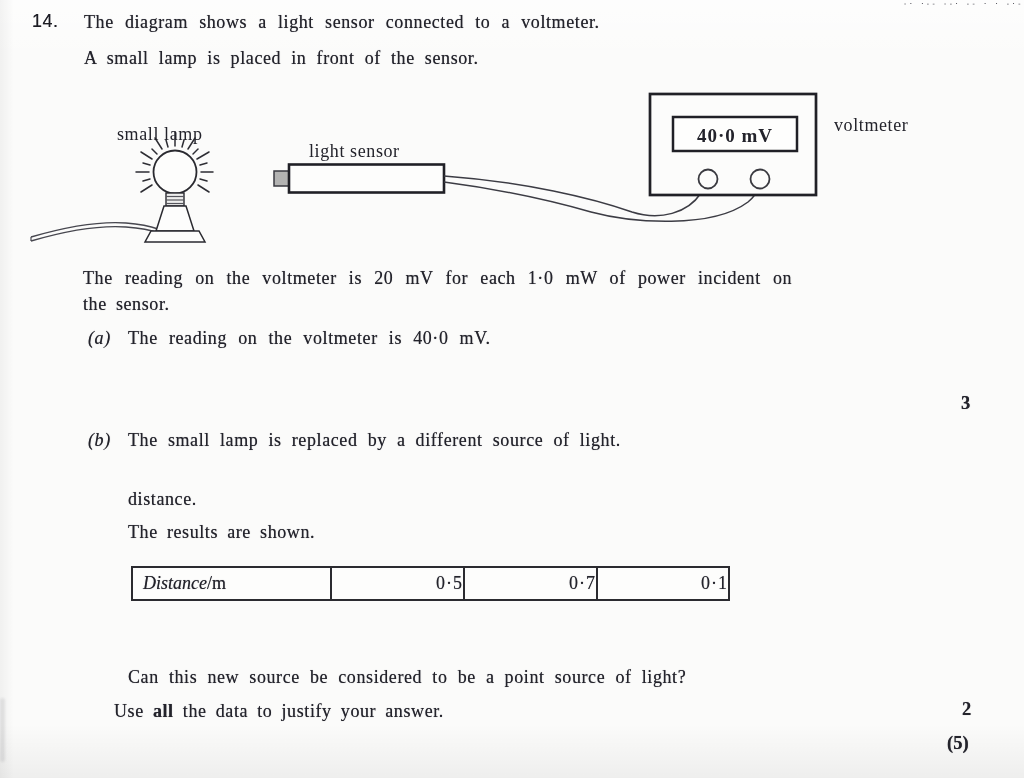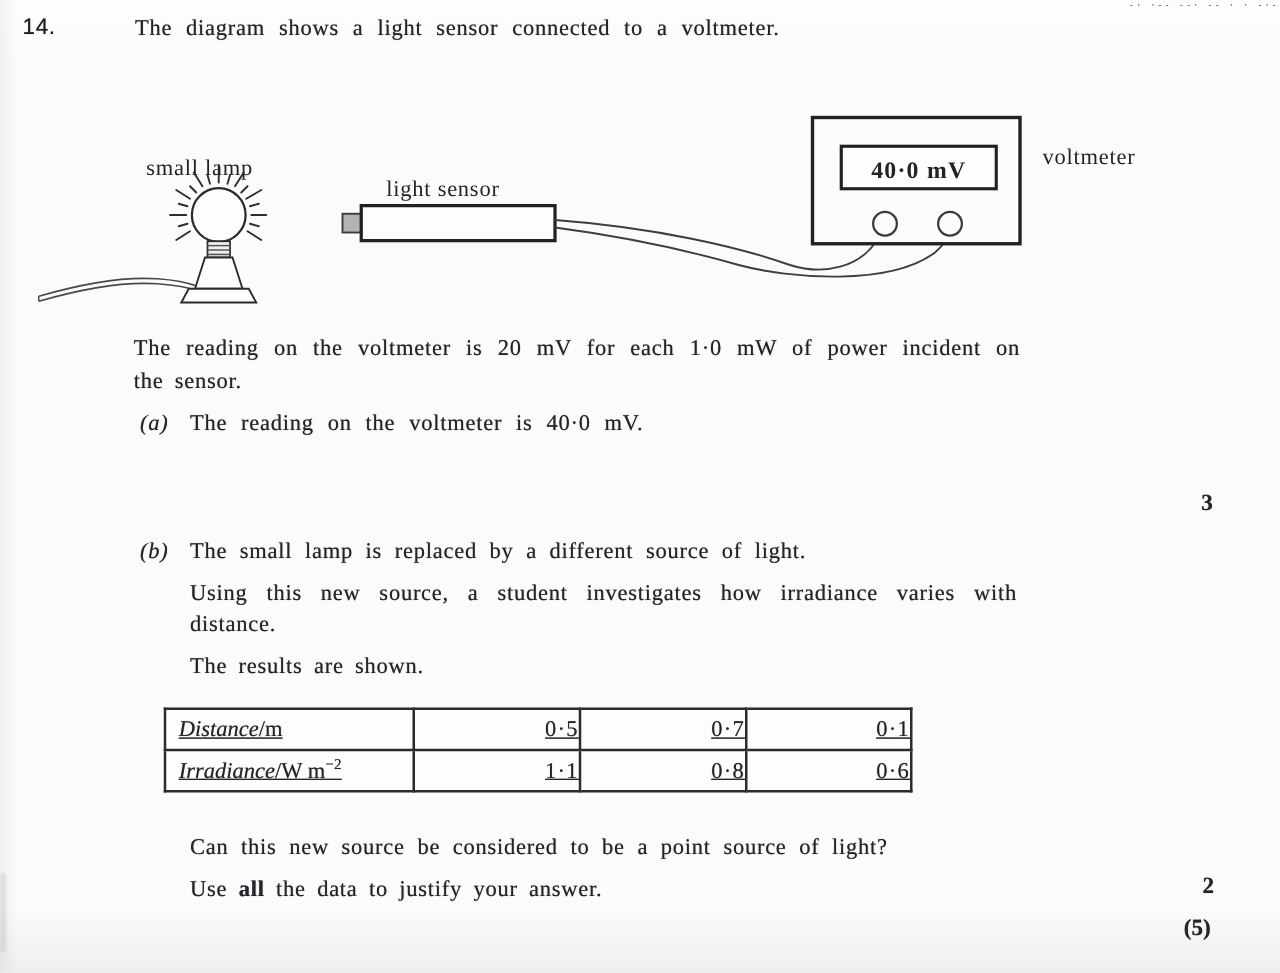--- a/index.html
+++ b/index.html
@@ -10,24 +10,23 @@
       linear-gradient(to bottom, rgba(255,255,255,0.6), rgba(0,0,0,0) 60px),
       linear-gradient(to bottom, rgba(0,0,0,0) 93%, rgba(0,0,0,0.05) 100%),
       #fbfbfa;
     font-family:"Liberation Serif","DejaVu Serif",serif;
     color:#23232b;
   }
   .line {
     position:absolute; white-space:nowrap; font-size:18px;
     letter-spacing:0.6px; word-spacing:4px;
     text-shadow:0 0 0.7px rgba(30,30,42,0.65);
-    margin-left:24px;
   }
   .qnum {
-    position:absolute; left:18px; top:11px; font-size:18px;
+    position:absolute; left:32px; top:11px; font-size:18px;
     font-family:"Liberation Sans","DejaVu Sans",sans-serif;
     letter-spacing:0.5px; color:#1d1d24;
     text-shadow:0 0 0.6px rgba(20,20,30,0.7);
   }
   .ital { font-style:italic; }
   .mark {
     position:absolute; font-size:18.5px; font-weight:bold;
     text-shadow:0 0 0.7px rgba(30,30,42,0.7);
   }
   .sup { font-size:12px; position:relative; top:-7px; letter-spacing:0.2px; }
@@ -42,40 +41,40 @@
   svg text {
     font-family:"Liberation Serif","DejaVu Serif",serif;
     font-size:18px; fill:#23232b; letter-spacing:0.6px;
   }
   svg .disp { font-size:19px; font-weight:bold; letter-spacing:1px; }
   table.results {
     position:absolute; left:131px; top:566px;
     border-collapse:collapse; table-layout:fixed;
     font-size:18px; color:#23232b;
     text-shadow:0 0 0.7px rgba(30,30,42,0.6);
-    text-decoration:underline;
   }
   table.results td {
     border:2.2px solid #2b2b30; height:31px; padding:0;
     background:#fdfdfc;
   }
   table.results td.lbl { padding-left:10px; text-align:left; }
   table.results td.val { text-align:right; letter-spacing:1px; }
 </style>
 </head>
 <body>
 
 <div id="page">
 
   <div class="artifact-top">-· ·-- --· -- · · -·-</div>
   <div class="smudge"></div>
 
   <div class="qnum">14.</div>
 
   <div class="line" style="left:84px; top:12px; word-spacing:6px">The diagram shows a light sensor connected to a voltmeter.</div>
+  <div class="line" style="left:84px; top:48px; word-spacing:5px">A small lamp is placed in front of the sensor.</div>
 
   <svg style="position:absolute; left:0; top:0;" width="1024" height="265" viewBox="0 0 1024 265">
 
     <g>
       <path d="M31,237 C62,228 98,221 126,223 C140,224 150,226 158,229" fill="none" stroke="#47474f" stroke-width="1.4"></path>
       <path d="M31,241 C62,232 98,225 126,227 C140,228 151,230 159,233" fill="none" stroke="#47474f" stroke-width="1.4"></path>
       <path d="M31,237 L31,241" stroke="#47474f" stroke-width="1.2"></path>
     </g>
 
     <g>
@@ -138,47 +137,40 @@
   <div class="line" style="left:83px; top:294px">the sensor.</div>
 
   <div class="line ital" style="left:88px; top:328px">(a)</div>
   <div class="line" style="left:128px; top:328px; word-spacing:6px">The reading on the voltmeter is 40·0 mV.</div>
 
 
   <div class="mark" style="left:961px; top:393px">3</div>
 
   <div class="line ital" style="left:88px; top:430px">(b)</div>
   <div class="line" style="left:128px; top:430px; word-spacing:5px">The small lamp is replaced by a different source of light.</div>
-  <div class="line" style="left:128px; top:464px; word-spacing:10px">Using this new source, a student investigates how irradiance varies with</div>
   <div class="line" style="left:128px; top:489px">distance.</div>
   <div class="line" style="left:128px; top:522px">The results are shown.</div>
 
   <table class="results">
     <colgroup>
         <col style="width:199px">
         <col style="width:133px">
         <col style="width:133px">
         <col style="width:132px">
       </colgroup>
     <tbody>
       <tr>
         <td class="lbl"><span class="ital">Distance</span><span>/m</span></td>
         <td class="val">0·5</td>
         <td class="val">0·7</td>
         <td class="val">0·1</td>
       </tr>
-      <tr>
-        <td class="lbl"><span class="ital">Irradiance</span><span>/W m</span><span class="sup">−2</span></td>
-        <td class="val">1·1</td>
-        <td class="val">0·8</td>
-        <td class="val">0·6</td>
-      </tr>
     </tbody>
   </table>
 
   <div class="line" style="left:128px; top:667px; word-spacing:5px">Can this new source be considered to be a point source of light?</div>
 
-  <div class="line" style="left:128px; top:701px"><span>Use </span><b>all</b><span> the data to justify your answer.</span></div>
+  <div class="line" style="left:114px; top:701px"><span>Use </span><b>all</b><span> the data to justify your answer.</span></div>
 
   <div class="mark" style="left:962px; top:699px">2</div>
   <div class="mark" style="left:947px; top:733px">(5)</div>
 
 </div>
 
 </body></html>

